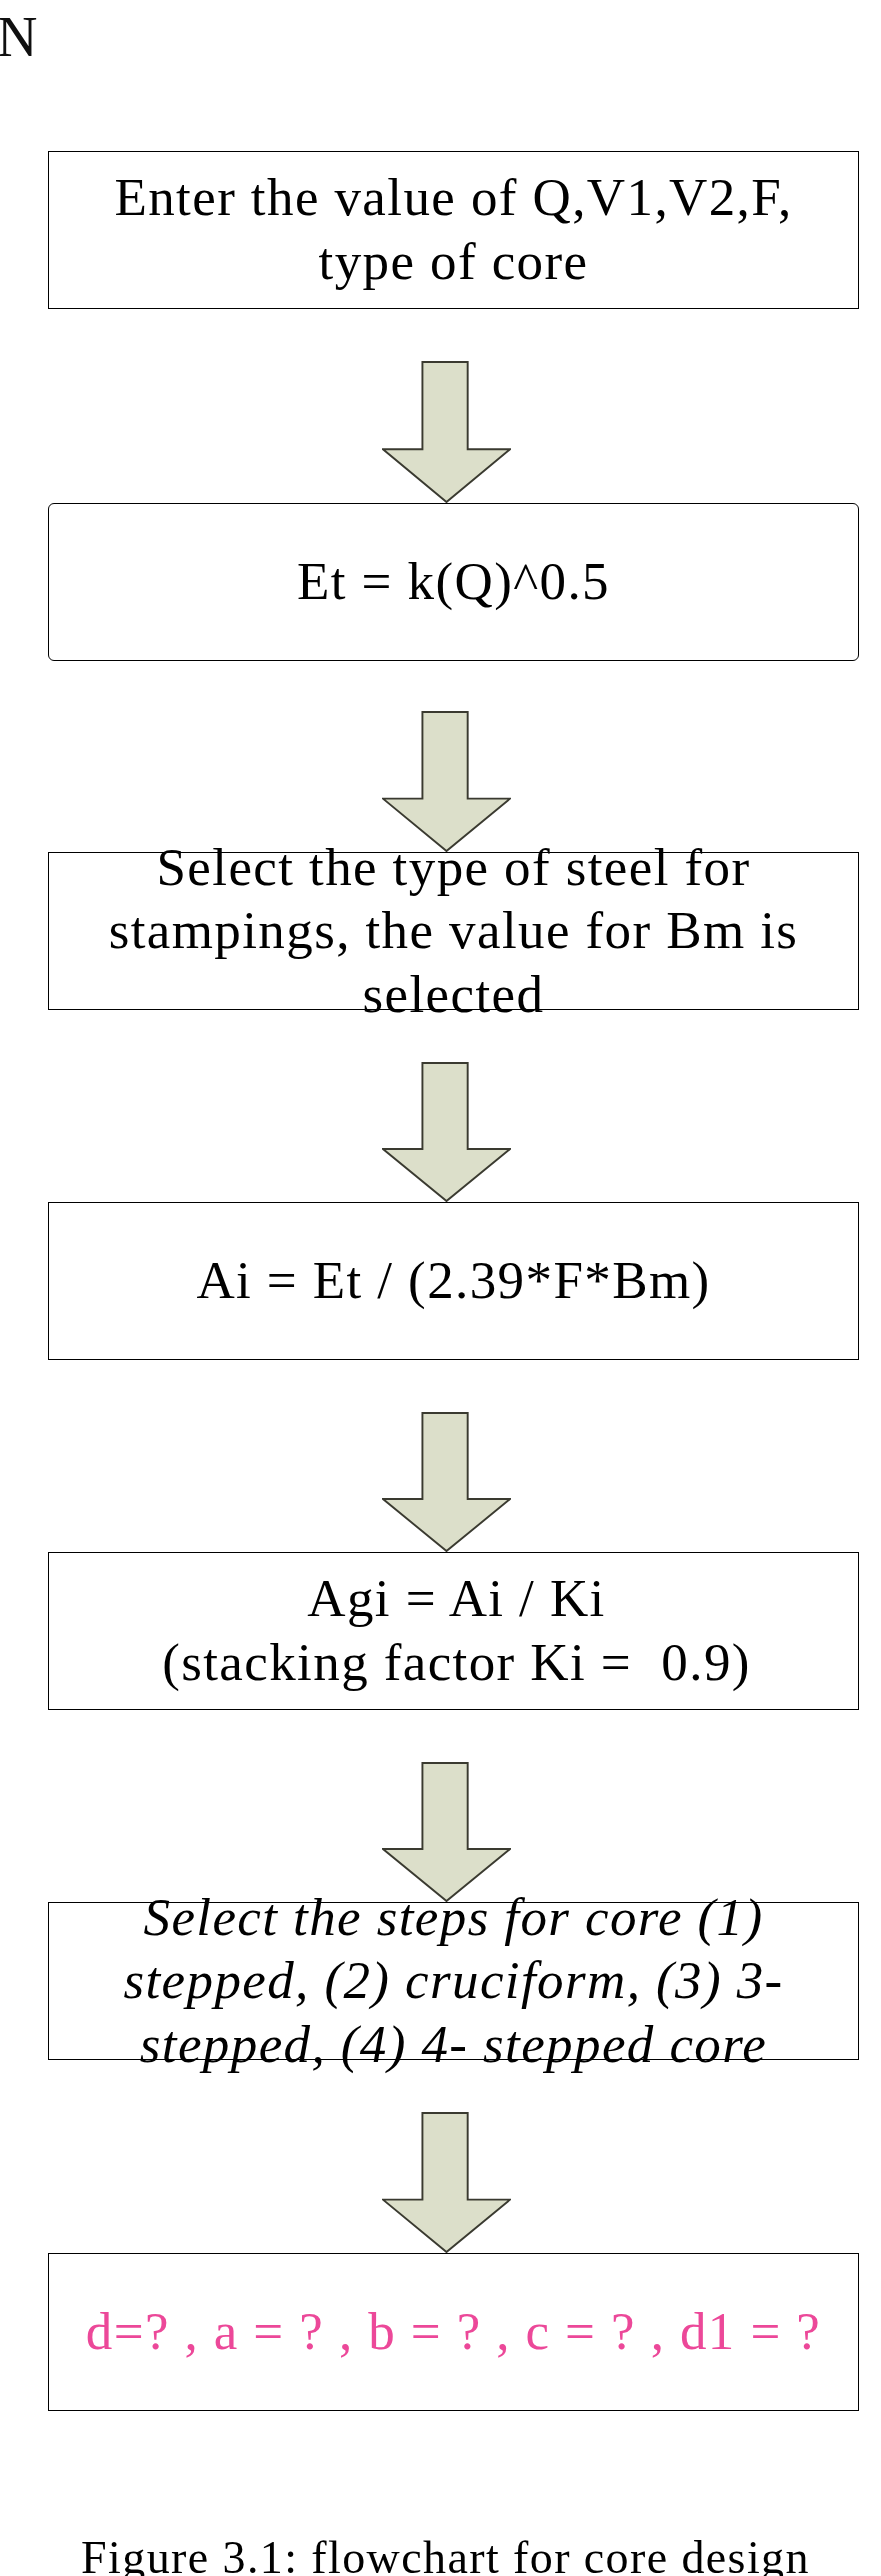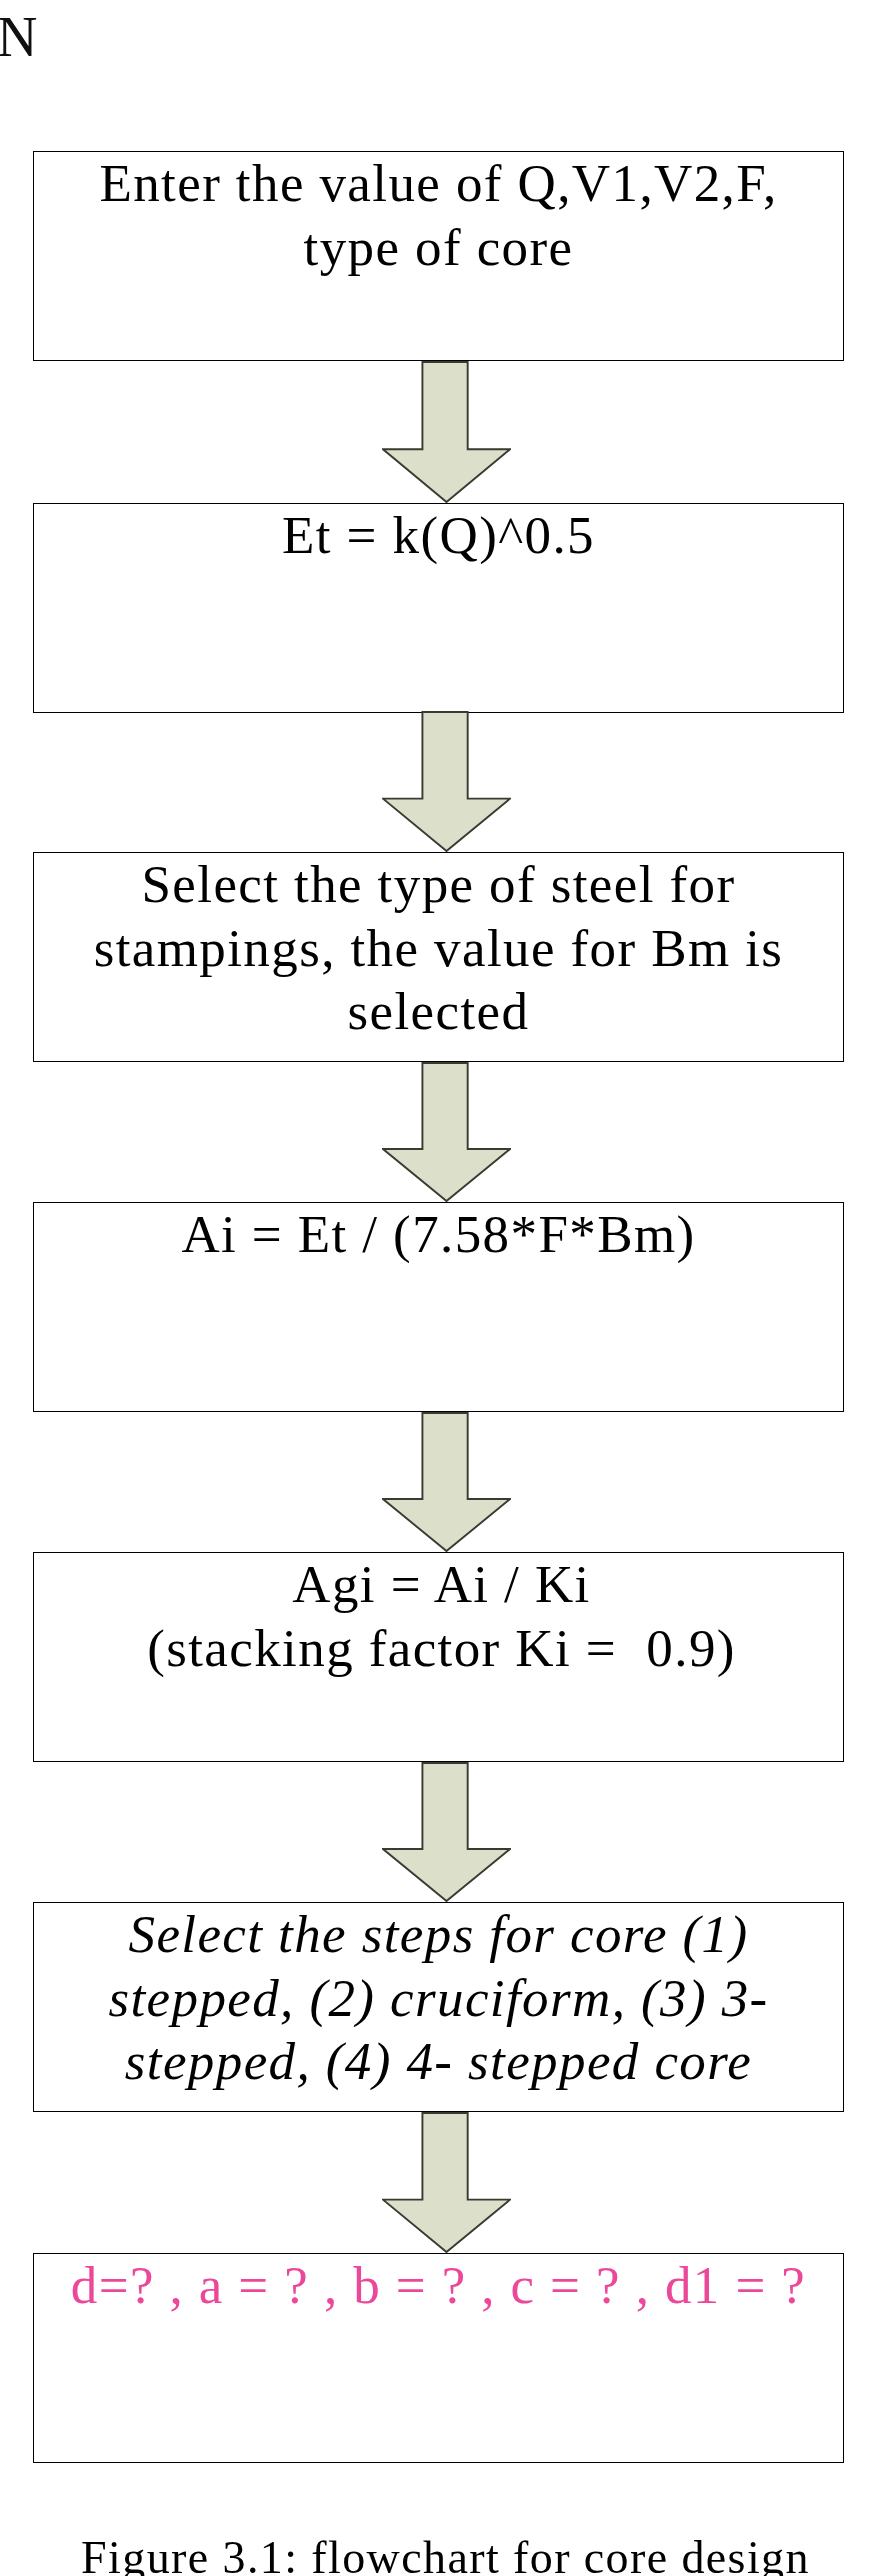--- a/index.html
+++ b/index.html
@@ -14,27 +14,28 @@
   .heading-fragment {
     position: absolute;
     left: -2.9px; top: 8.7px;
     font-size: 56px;
     line-height: 1;
     letter-spacing: 0;
     color: #101010;
   }
   .step-box {
     position: absolute;
-    left: 33px;
+    left: 48px;
     width: 811px;
-    height: 210px;
+    height: 158px;
     box-sizing: border-box;
     border: 1.9px solid #000;
     background: #ffffff;
     display: flex;
+    align-items: center;
     justify-content: center;
   }
   .step-text {
     white-space: pre-wrap;
     text-align: center;
     font-size: 53px;
     line-height: 1.2;
     letter-spacing: 1.4px;
     color: #000;
   }
@@ -62,32 +63,32 @@
 
 <div>
 
   <div class="heading-fragment">N</div>
 
   <div class="step-box" style="top: 151px; border-color: rgb(0, 0, 0);">
     <div class="step-text" style="color: rgb(0, 0, 0);">Enter the value of Q,V1,V2,F,
 type of core</div>
   </div>
 
-  <div class="step-box" style="top: 503px; border-color: rgb(0, 0, 0);">
+  <div class="step-box" style="top: 503px; border-color: rgb(0, 0, 0); border-radius: 6px;">
     <div class="step-text" style="color: rgb(0, 0, 0);">Et = k(Q)^0.5</div>
   </div>
 
   <div class="step-box" style="top: 852px; border-color: rgb(0, 0, 0);">
     <div class="step-text" style="color: rgb(0, 0, 0);">Select the type of steel for
 stampings, the value for Bm is
 selected</div>
   </div>
 
   <div class="step-box" style="top: 1202px; border-color: rgb(0, 0, 0);">
-    <div class="step-text" style="color: rgb(0, 0, 0);">Ai = Et / (7.58*F*Bm)</div>
+    <div class="step-text" style="color: rgb(0, 0, 0);">Ai = Et / (2.39*F*Bm)</div>
   </div>
 
   <div class="step-box" style="top: 1552px; border-color: rgb(0, 0, 0); padding-left: 6px;">
     <div class="step-text" style="color: rgb(0, 0, 0);">Agi = Ai / Ki
 (stacking factor Ki =  0.9)</div>
   </div>
 
   <div class="step-box" style="top: 1902px; border-color: rgb(0, 0, 0); font-style: italic;">
     <div class="step-text" style="color: rgb(0, 0, 0);">Select the steps for core (1)
 stepped, (2) cruciform, (3) 3-

